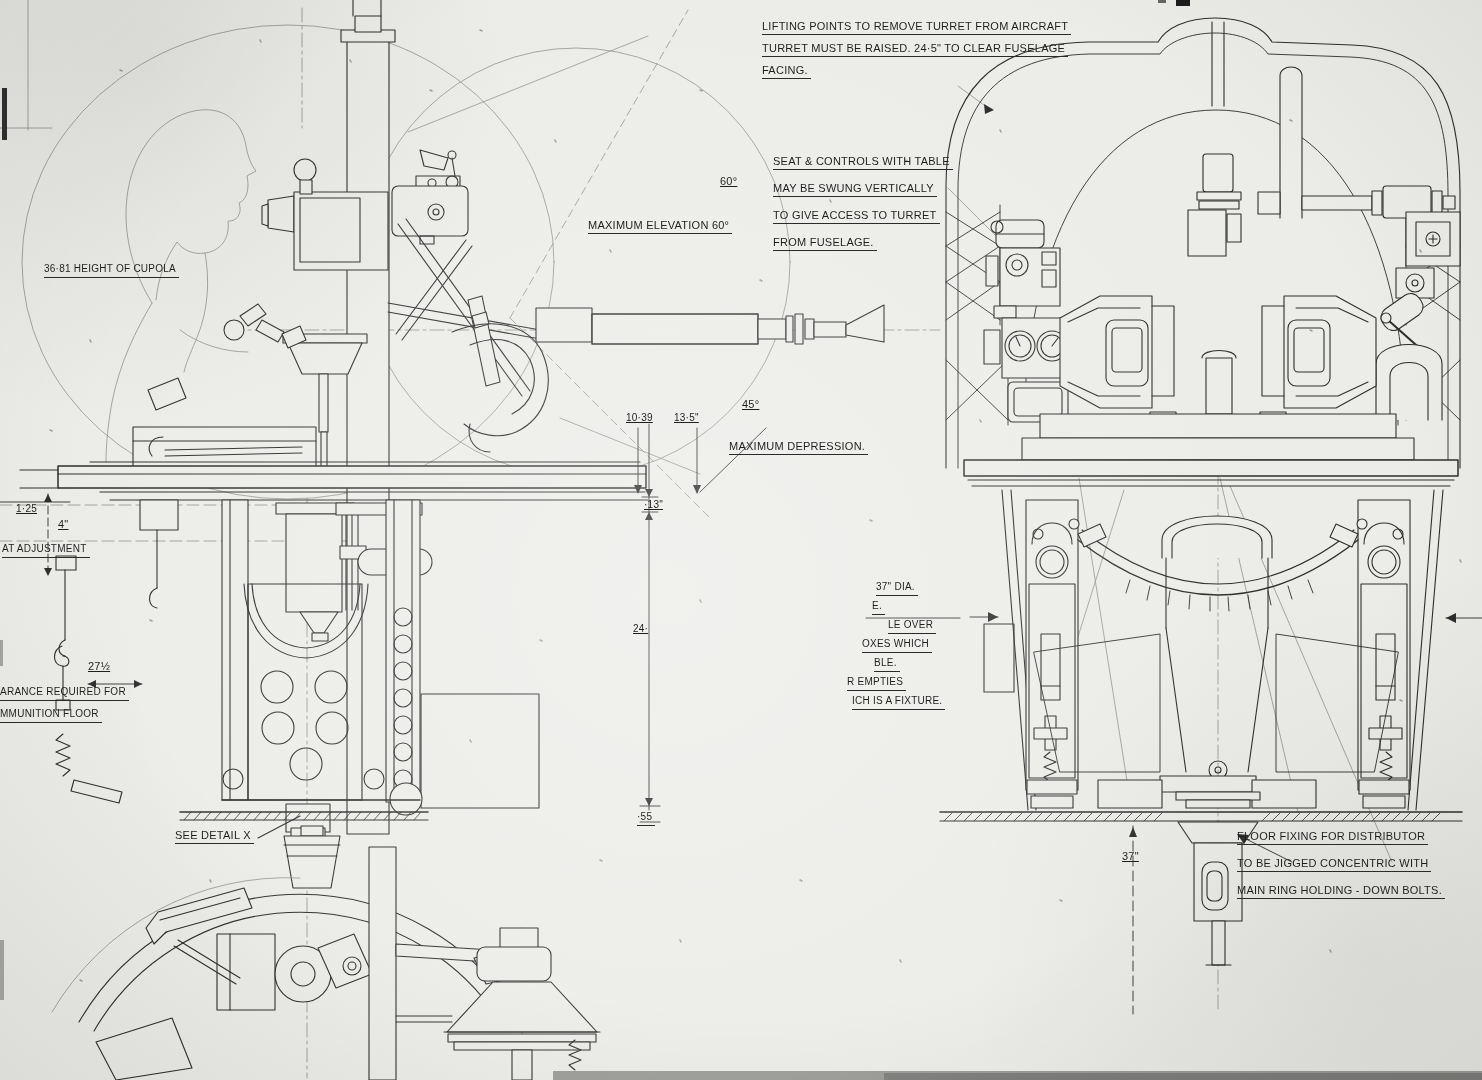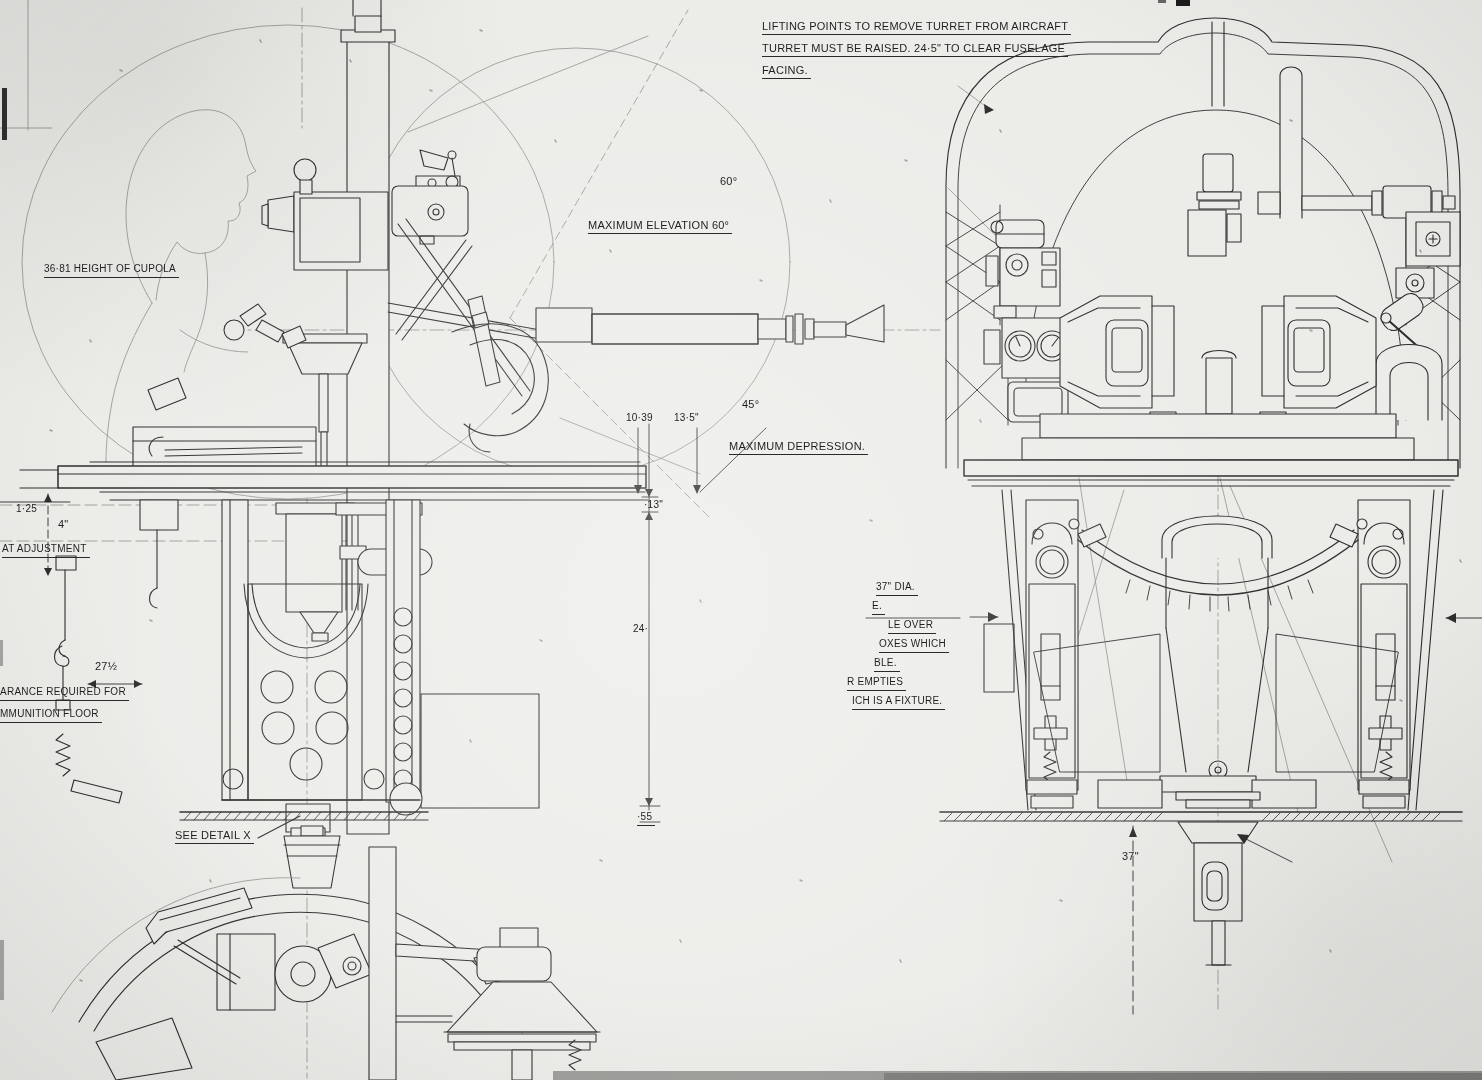--- a/index.html
+++ b/index.html
@@ -7,21 +7,21 @@
     background:#ecece9;
     font-family:"Liberation Sans",sans-serif;}
   #stage .mottle{position:absolute;inset:0;pointer-events:none;
     background:
       radial-gradient(circle at 10% 6%, rgba(60,60,55,.07), transparent 22%),
       radial-gradient(circle at 92% 88%, rgba(60,60,55,.06), transparent 24%),
       radial-gradient(circle at 45% 55%, rgba(255,255,255,.25), transparent 60%),
       radial-gradient(ellipse at 50% 45%, rgba(0,0,0,0) 62%, rgba(0,0,0,.07) 100%);}
   svg{position:absolute;left:0;top:0;}
   .ann{position:absolute;font-size:10px;letter-spacing:.25px;color:#1f1f1f;
-    white-space:nowrap;line-height:12px;}
+    white-space:nowrap;line-height:12px;text-decoration:underline;}
   .ann .u{display:inline-block;border-bottom:1.4px solid #2a2a2a;padding:0 3px 2px 0;}
   .ann.big{font-size:11px;}
   .note div{margin-bottom:7px;}
   .note.sp12 div{margin-bottom:12px;}
   .note.sp4 div{margin-bottom:4px;}
 </style>
 </head>
 <body>
 
 <div id="stage">
@@ -435,52 +435,63 @@
 </svg>
 
 <div class="mottle"></div>
 
 <div class="ann big note" style="left:762px;top:20px">
   <div><span class="u">LIFTING POINTS TO REMOVE TURRET FROM AIRCRAFT</span></div>
   <div><span class="u">TURRET MUST BE RAISED. 24·5" TO CLEAR FUSELAGE</span></div>
   <div><span class="u">FACING.</span></div>
 </div>
 
+<div class="ann big note sp12" style="left:773px;top:155px">
+  <div><span class="u">SEAT &amp; CONTROLS WITH TABLE</span></div>
+  <div><span class="u">MAY BE SWUNG VERTICALLY</span></div>
+  <div><span class="u">TO GIVE ACCESS TO TURRET</span></div>
+  <div><span class="u">FROM FUSELAGE.</span></div>
+</div>
 
 <div class="ann big" style="left:588px;top:219px"><span class="u">MAXIMUM ELEVATION 60°</span></div>
 <div class="ann big" style="left:720px;top:175px">60°</div>
 <div class="ann" style="left:44px;top:263px"><span class="u">36·81 HEIGHT OF CUPOLA</span></div>
 
 <div class="ann" style="left:626px;top:412px">10·39</div>
 <div class="ann" style="left:674px;top:412px">13·5"</div>
 <div class="ann big" style="left:742px;top:398px">45°</div>
 <div class="ann big" style="left:729px;top:440px"><span class="u">MAXIMUM DEPRESSION.</span></div>
 
 <div class="ann" style="left:16px;top:503px">1·25</div>
 <div class="ann big" style="left:58px;top:518px">4"</div>
 <div class="ann" style="left:2px;top:543px"><span class="u">AT ADJUSTMENT</span></div>
 
-<div class="ann big" style="left:95px;top:660px">27½</div>
+<div class="ann big" style="left:88px;top:660px">27½</div>
 <div class="ann note" style="left:0px;top:686px">
   <div><span class="u">ARANCE REQUIRED FOR</span></div>
   <div><span class="u">MMUNITION FLOOR</span></div>
 </div>
 
 <div class="ann big" style="left:175px;top:829px"><span class="u">SEE DETAIL X</span></div>
 
 <div class="ann" style="left:644px;top:499px">·13"</div>
 <div class="ann" style="left:633px;top:623px">24·</div>
 <div class="ann" style="left:637px;top:811px"><span class="u">·55</span></div>
 
 <div class="ann note sp4" style="left:845px;top:581px">
   <div style="margin-left:31px"><span class="u">37" DIA.</span></div>
   <div style="margin-left:27px"><span class="u">E.</span></div>
   <div style="margin-left:43px"><span class="u">LE OVER</span></div>
-  <div style="margin-left:34px"><span class="u">OXES WHICH</span></div>
+  <div style="margin-left:17px"><span class="u">OXES WHICH</span></div>
   <div style="margin-left:29px"><span class="u">BLE.</span></div>
   <div style="margin-left:2px"><span class="u">R EMPTIES</span></div>
   <div style="margin-left:7px"><span class="u">ICH IS A FIXTURE.</span></div>
 </div>
 
+<div class="ann big note sp12" style="left:1237px;top:830px">
+  <div><span class="u">FLOOR FIXING FOR DISTRIBUTOR</span></div>
+  <div><span class="u">TO BE JIGGED CONCENTRIC WITH</span></div>
+  <div><span class="u">MAIN RING HOLDING - DOWN BOLTS.</span></div>
+</div>
 
 <div class="ann big" style="left:1122px;top:850px">37"</div>
 
 </div>
 
 </body></html>

